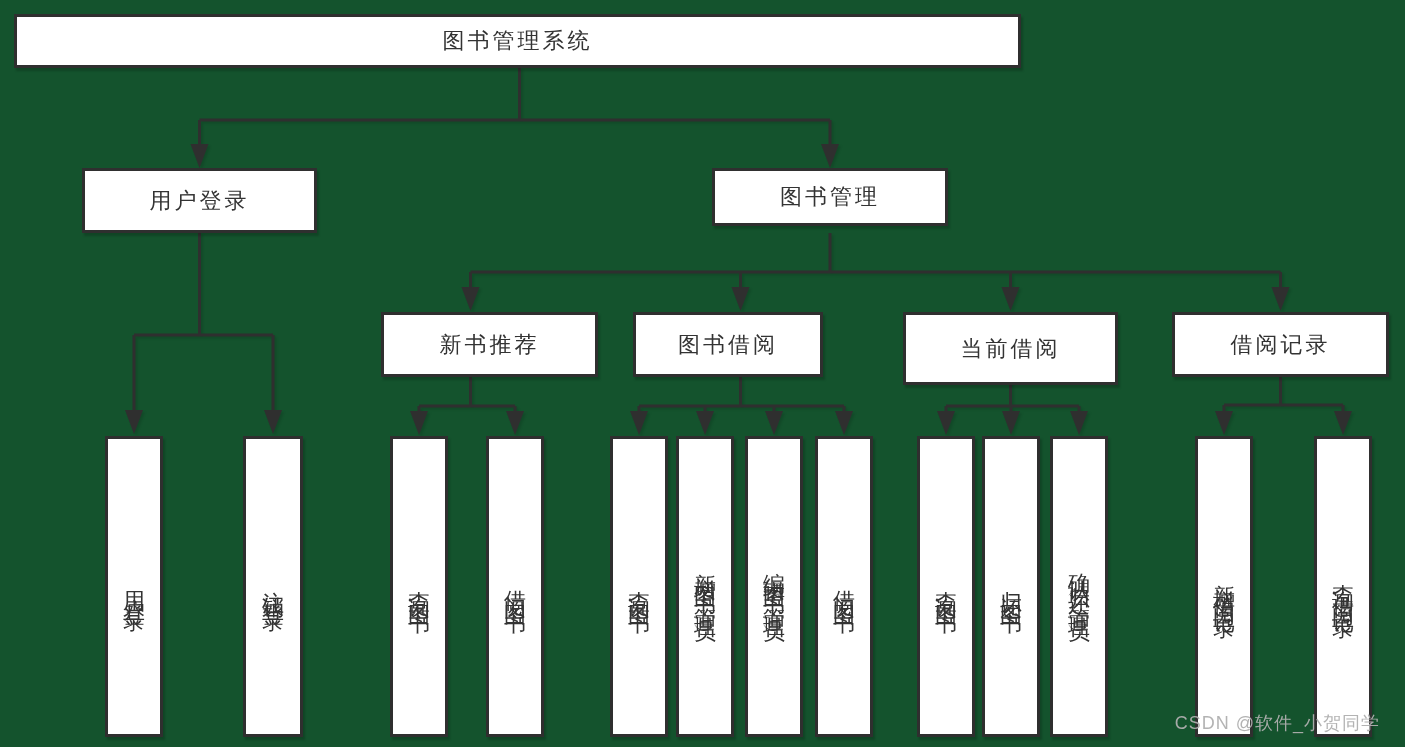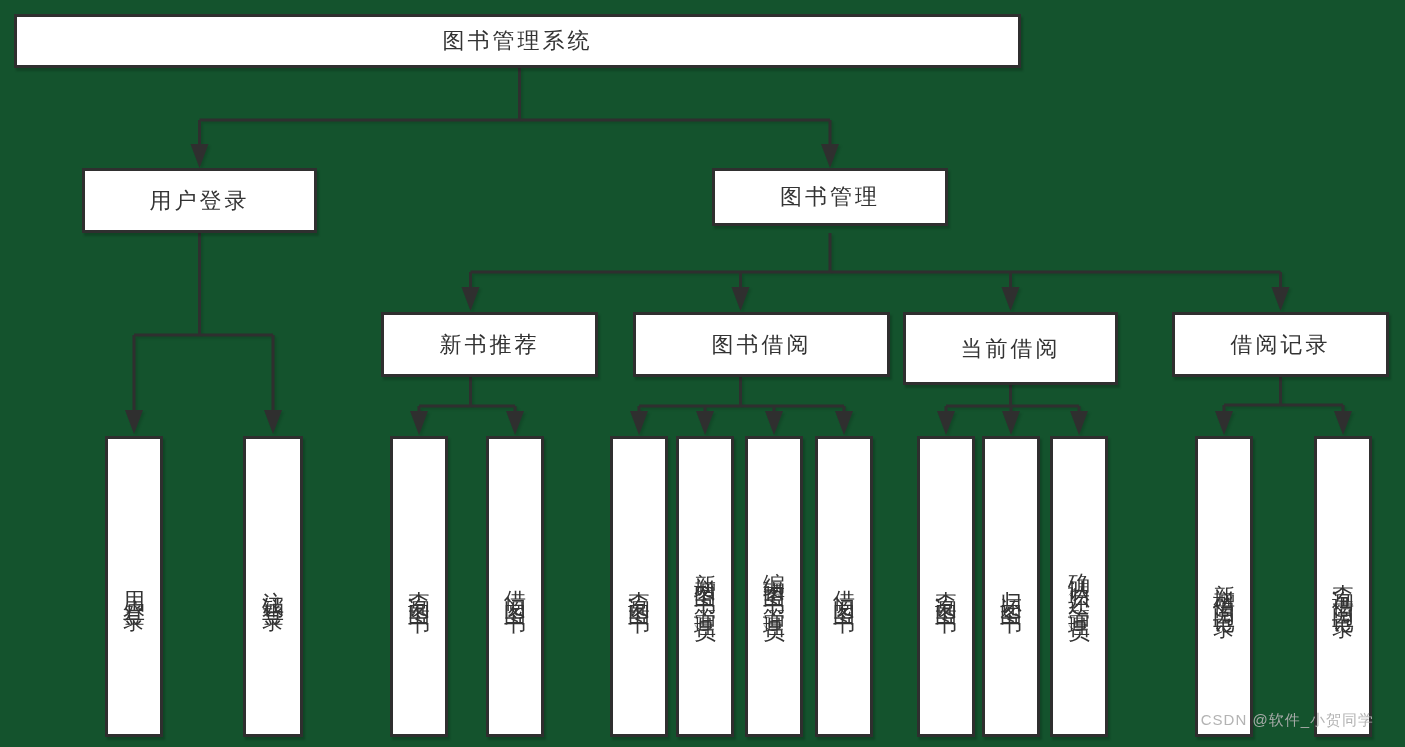--- a/index.html
+++ b/index.html
@@ -27,22 +27,22 @@
     white-space:nowrap;
   }
   .node.v{
     writing-mode:vertical-rl;
     letter-spacing:7px;
     line-height:1;
     white-space:normal;
   }
   #watermark{
     position:absolute;
-    right:31px;top:711px;
-    font-size:15px;
+    right:25px;top:711px;
+    font-size:18px;
     color:rgba(175,175,175,0.95);
     letter-spacing:1px;
     z-index:5;
     margin-left:41px;
   }
 </style>
 </head>
 <body>
 
 <div id="stage">
@@ -79,21 +79,21 @@
       <polygon points="1334,411 1352,411 1343,435"></polygon>
     </g>
   </svg>
 
   <div class="node" style="left:14px;top:14px;width:1007px;height:54px;">图书管理系统</div>
 
   <div class="node" style="left:82px;top:168px;width:235px;height:65px;">用户登录</div>
   <div class="node" style="left:712px;top:168px;width:236px;height:58px;">图书管理</div>
 
   <div class="node" style="left:362px;top:312px;width:217px;height:65px;margin-left:19px;">新书推荐</div>
-  <div class="node" style="left:633px;top:312px;width:257px;height:65px;">图书借阅</div>
+  <div class="node" style="left:633px;top:312px;width:190px;height:65px;">图书借阅</div>
   <div class="node" style="left:903px;top:312px;width:215px;height:73px;">当前借阅</div>
   <div class="node" style="left:1172px;top:312px;width:217px;height:65px;">借阅记录</div>
 
   <div class="node v" style="left:105px;top:436px;width:58px;height:301px;">用户登录</div>
   <div class="node v" style="left:243px;top:436px;width:60px;height:301px;">注销登录</div>
 
   <div class="node v" style="left:390px;top:436px;width:58px;height:301px;">查询图书</div>
   <div class="node v" style="left:486px;top:436px;width:58px;height:301px;">借阅图书</div>
 
   <div class="node v" style="left:610px;top:436px;width:58px;height:301px;">查询图书</div>

